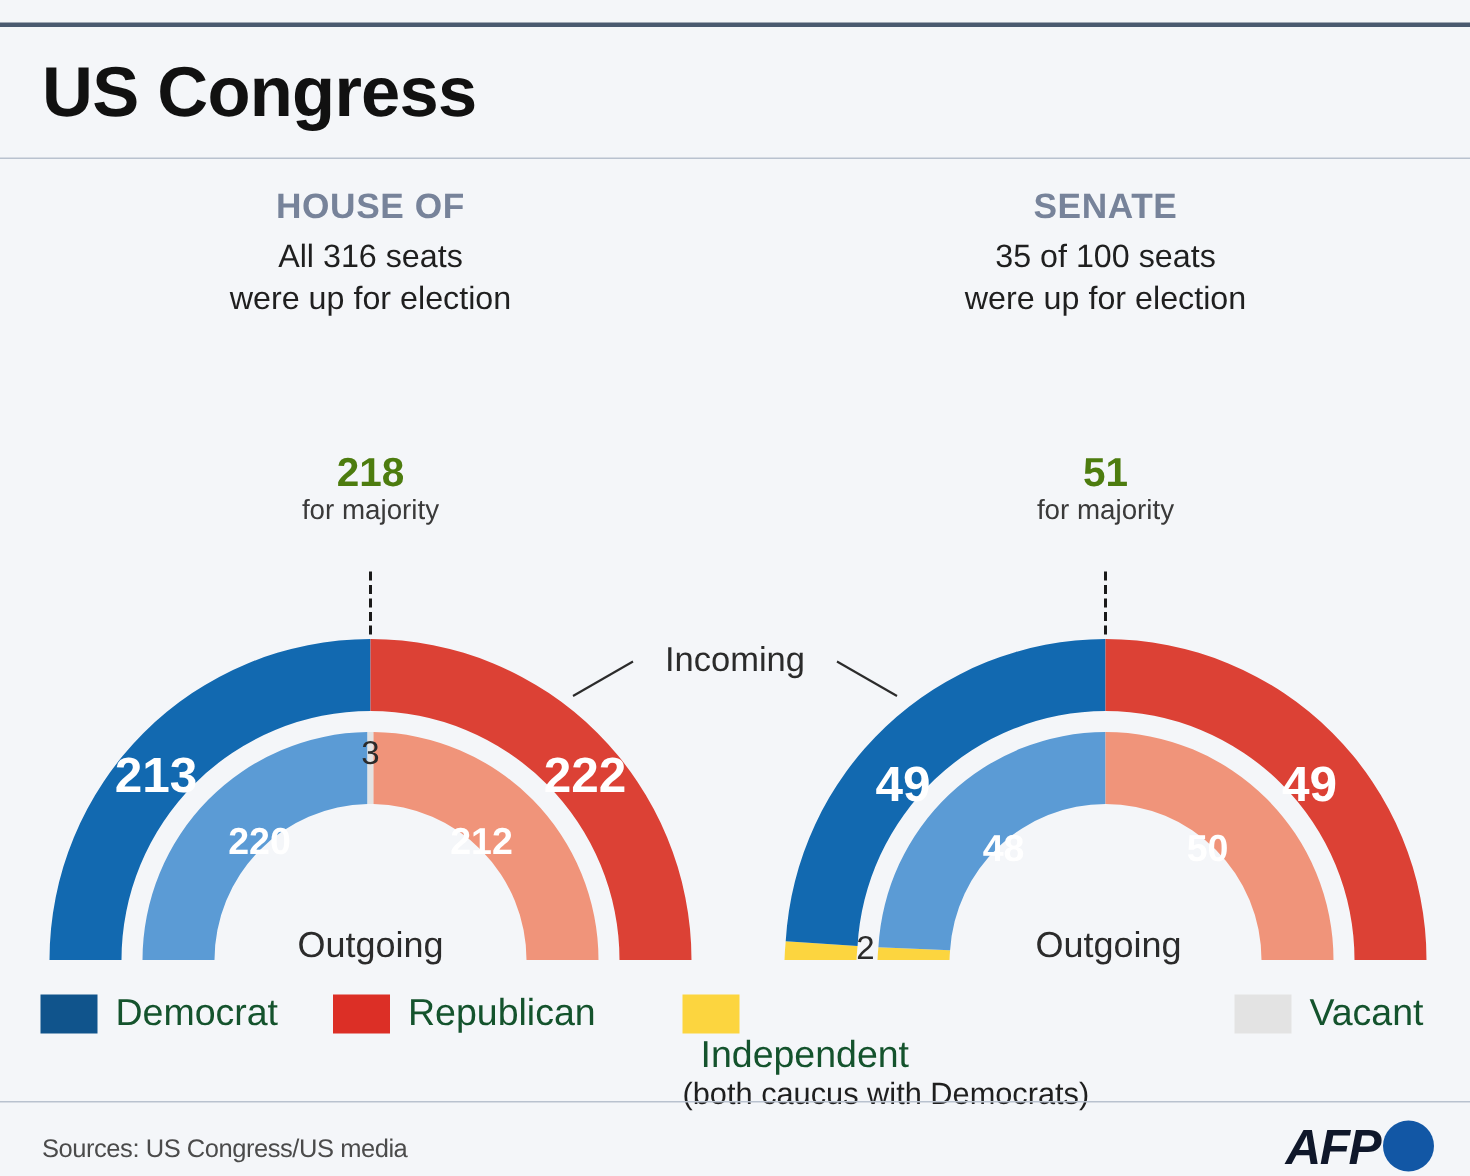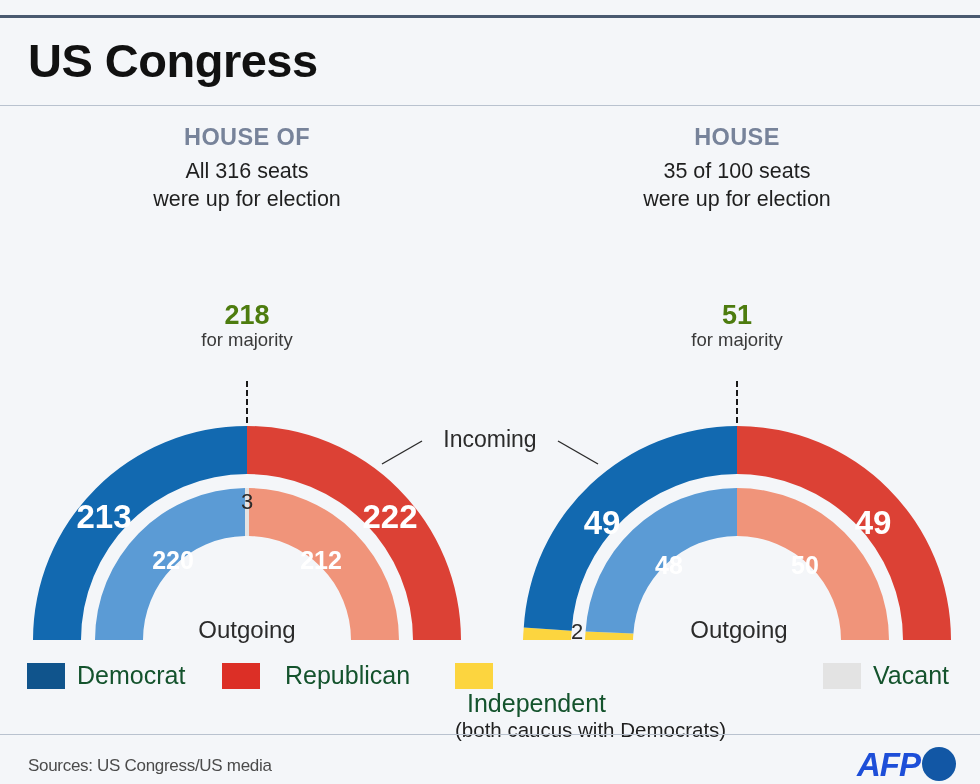--- a/index.html
+++ b/index.html
@@ -162,21 +162,21 @@
     white-space: nowrap;
   }
   .legend-sub {
     font-size: 20.5px;
     color: #1f1f1f;
     line-height: 1.15;
     margin-top: 1px;
     white-space: nowrap;
   }
   .li-dem { left: 27px; top: 6px; }
-  .li-rep { left: 222px; top: 6px; gap: 13px; }
+  .li-rep { left: 222px; top: 6px; }
   .li-ind { left: 455px; top: 6px; flex-direction: column; }
   .li-vac { left: 823px; top: 6px; }
 
   
   .footer {
     position: absolute;
     left: 0; top: 716px;
     width: 980px;
     height: 68px;
     border-top: 1px solid #b9c2cf;
@@ -192,21 +192,21 @@
   .afp {
     position: absolute;
     right: 24px; top: 12px;
     display: flex;
     align-items: center;
   }
   .afp-text {
     font-size: 33px;
     font-weight: bold;
     font-style: italic;
-    color: #1d4ed8;
+    color: #0f172a;
     letter-spacing: -1px;
     line-height: 1;
   }
   .afp-dot {
     width: 34px; height: 34px;
     border-radius: 50%;
     background: #1257a5;
     margin-left: 2px;
   }
 </style>
@@ -224,21 +224,21 @@
       <div>HOUSE OF</div>
     </div>
     <div class="chamber-sub">
       <div>All 316 seats</div>
       <div>were up for election</div>
     </div>
   </div>
 
   <div class="col-head senate">
     <div class="chamber-name">
-      <div>HOUSE</div>
+      <div>SENATE</div>
     </div>
     <div class="chamber-sub">
       <div>35 of 100 seats</div>
       <div>were up for election</div>
     </div>
   </div>
 
   <div class="majority house">
     <div class="majority-num">218</div>
     <div class="majority-label">for majority</div>

